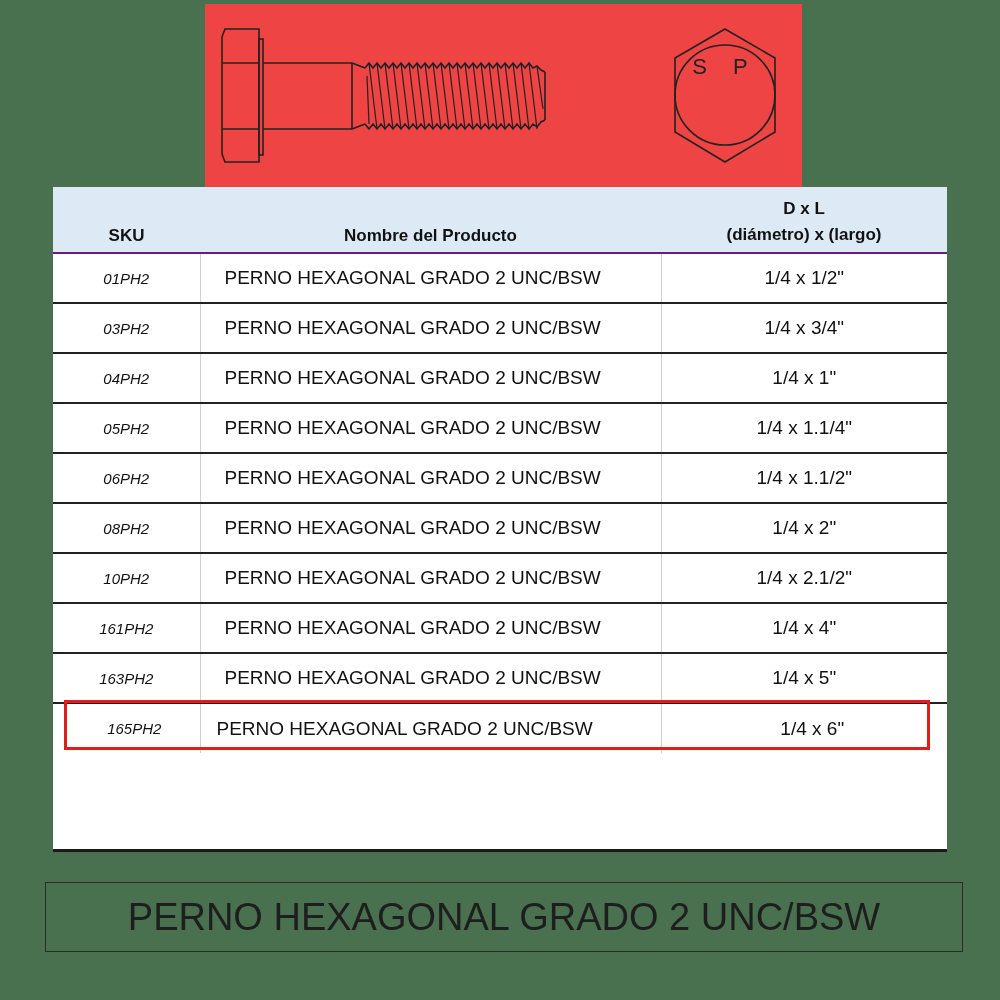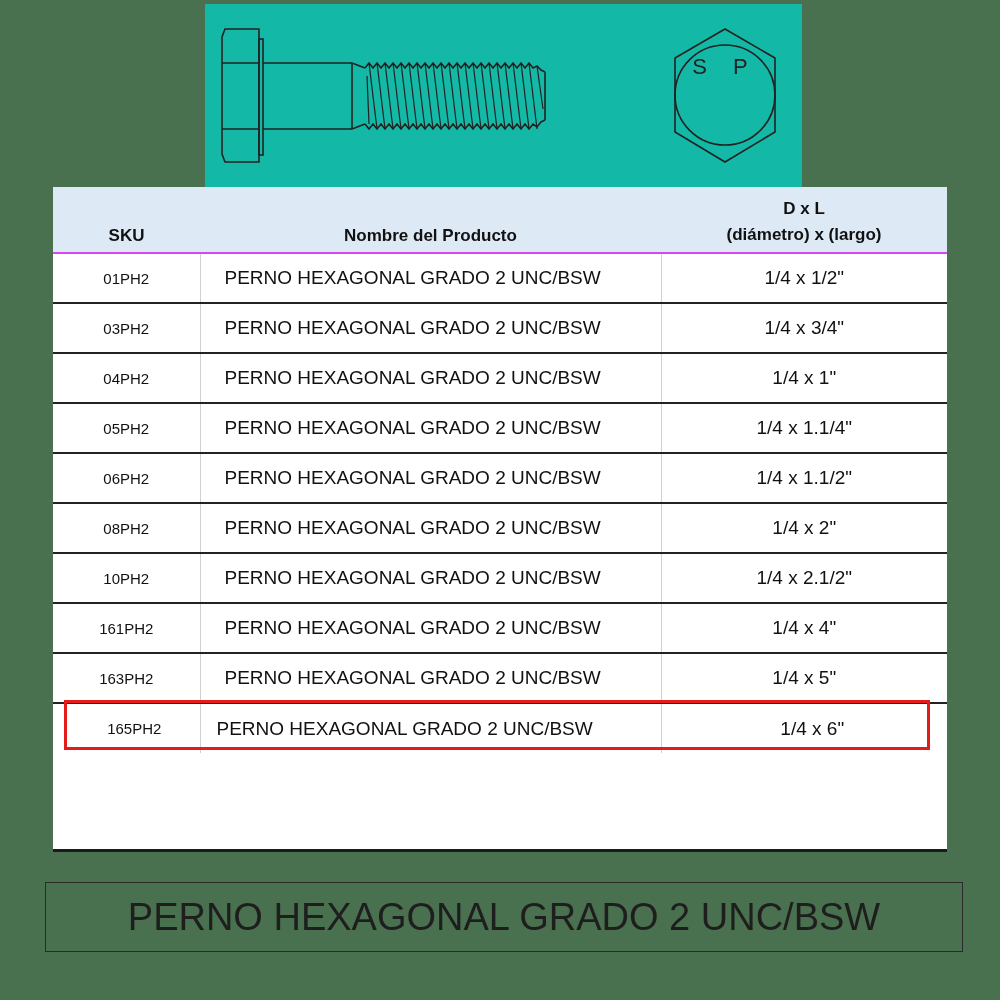--- a/index.html
+++ b/index.html
@@ -1,42 +1,42 @@
 <!DOCTYPE html>
 <html><head>
 <meta charset="utf-8">
 <style>
   html, body { margin:0; padding:0; }
   body {
     width:1000px; height:1000px; background:#4a714f; position:relative; overflow:hidden;
     font-family: "Liberation Sans", "DejaVu Sans", sans-serif;
   }
   .drawing {
-    position:absolute; left:205px; top:4px; width:597px; height:183px; background:#14b8a6;
+    position:absolute; left:205px; top:4px; width:597px; height:183px; background:#ef4444;
   }
   .drawing svg { position:absolute; left:0; top:0; }
   .table-wrap {
     position:absolute; left:53px; top:187px; width:894px; height:665px; background:#ffffff;
     border-bottom:3px solid #1a1a1a;
     box-sizing:border-box;
   }
   table { border-collapse:collapse; width:100%; table-layout:fixed; }
   col.c1 { width:147px; } col.c2 { width:461px; } col.c3 { width:286px; }
   thead tr { background:#dde9f5; height:66px; }
   th {
     font-weight:bold; font-size:17px; color:#111; vertical-align:bottom; padding:0 0 6px 0;
-    border-bottom:2px solid #d946ef;
+    border-bottom:2px solid #701a75;
   }
   th.dxl { line-height:30px; }
   tbody tr { height:50px; }
   td {
     font-size:19px; color:#111; text-align:center; border-bottom:2px solid #222;
     padding:0;
   }
-  td.sku { font-size:15px; border-right:1px solid #d0d0d0; }
+  td.sku { font-size:15px; border-right:1px solid #d0d0d0;font-style:italic; }
   td.name { text-align:left; padding-left:24px; border-right:1px solid #d0d0d0; font-size:19px; }
   tbody tr:last-child td { border-bottom:none;padding-left:16px; }
   .highlight {
     position:absolute; left:64px; top:700px; width:866px; height:50px;
     border:3px solid #e21b1b; box-sizing:border-box; pointer-events:none;
   }
   .caption {
     position:absolute; left:45px; top:882px; width:918px; height:70px;
     border:1px solid #2a2a2a; box-sizing:border-box;
     display:flex; align-items:center; justify-content:center;

